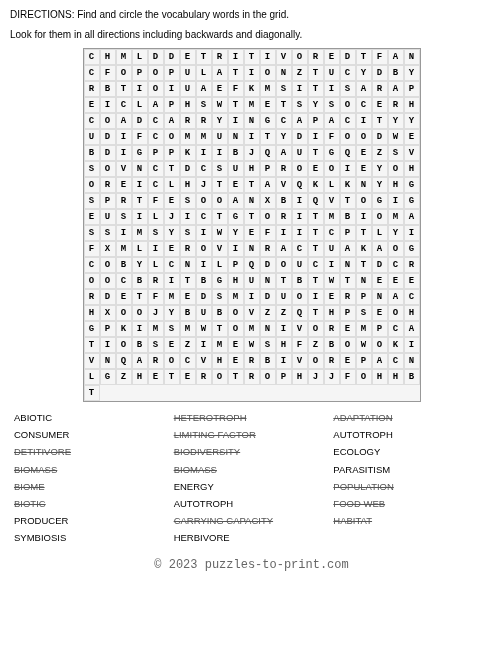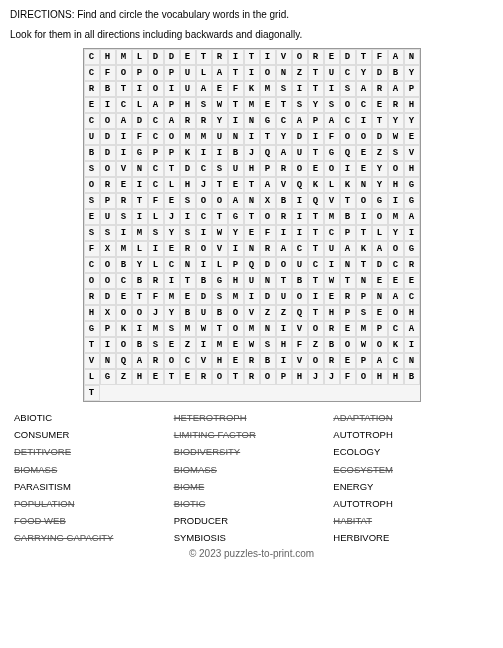--- a/index.html
+++ b/index.html
@@ -58,23 +58,24 @@
     .word-item.strikethrough {
       text-decoration: line-through;
       color: #555;
     }
     .word-item.normal {
       text-decoration: none;
       color: #000;
     }
     .copyright {
       text-align: center;
-      font-size: 10px;
+      font-size: 12px;
       color: #666;
-      margin-top: 0;
+      margin-top: 12px;
+      font-family: Liberation Mono, monospace;
     }
   </style>
 </head>
 <body>
 
 <p class="directions">DIRECTIONS:  Find and circle the vocabulary words in the grid.</p>
 <p class="directions">Look for them in all directions including backwards and diagonally.</p>
 
 <div class="grid-container">
   <div class="grid" id="grid">
@@ -528,29 +529,28 @@
     <div class="word-item strikethrough">HETEROTROPH</div>
     <div class="word-item strikethrough">ADAPTATION</div>
     <div class="word-item normal">CONSUMER</div>
     <div class="word-item strikethrough">LIMITING FACTOR</div>
     <div class="word-item normal">AUTOTROPH</div>
     <div class="word-item strikethrough">DETITIVORE</div>
     <div class="word-item strikethrough">BIODIVERSITY</div>
     <div class="word-item normal">ECOLOGY</div>
     <div class="word-item strikethrough">BIOMASS</div>
     <div class="word-item strikethrough">BIOMASS</div>
-    <div class="word-item strikethrough">ECOSYSTEM</div>
     <div class="word-item normal">PARASITISM</div>
     <div class="word-item strikethrough">BIOME</div>
     <div class="word-item normal">ENERGY</div>
     <div class="word-item strikethrough">POPULATION</div>
     <div class="word-item strikethrough">BIOTIC</div>
     <div class="word-item normal">AUTOTROPH</div>
     <div class="word-item strikethrough">FOOD WEB</div>
     <div class="word-item normal">PRODUCER</div>
+    <div class="word-item strikethrough">CARRYING CAPACITY</div>
     <div class="word-item strikethrough">HABITAT</div>
-    <div class="word-item strikethrough">CARRYING CAPACITY</div>
     <div class="word-item normal">SYMBIOSIS</div>
     <div class="word-item normal">HERBIVORE</div>
     <div class="word-item normal"></div>
   </div>
 
 <p class="copyright">© 2023 puzzles-to-print.com</p>
 
 </body></html>

